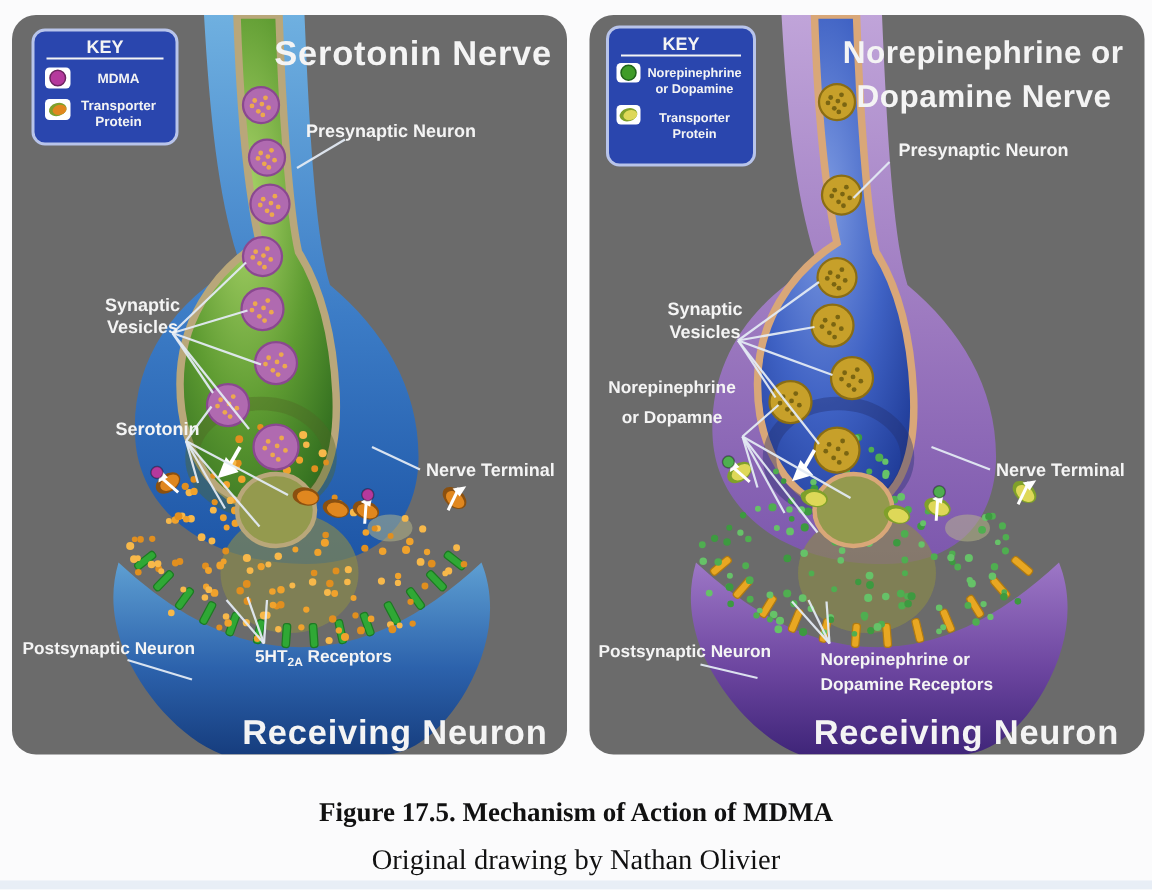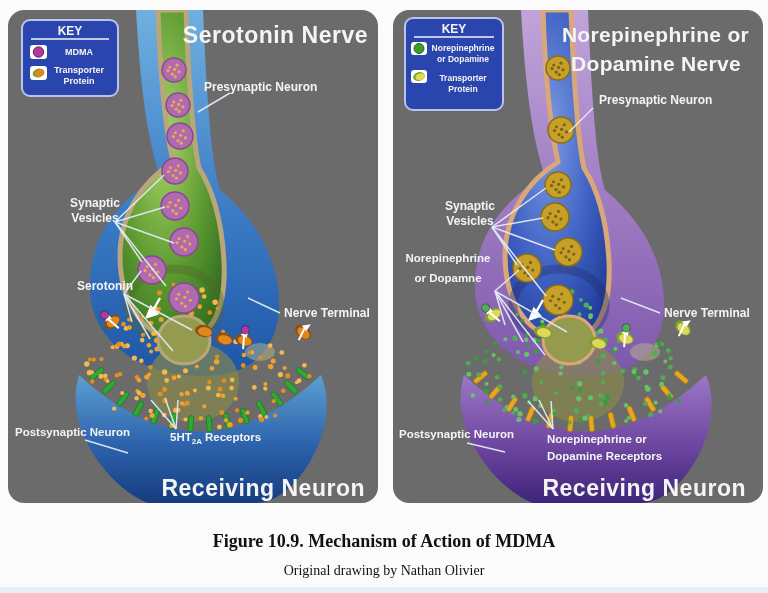--- a/index.html
+++ b/index.html
@@ -16,21 +16,21 @@
   .big{font-size:23px;letter-spacing:.5px;}
   .lbl{font-size:12px;}
   .lbl-s{font-size:11.5px;}
   .keyhead{font-size:12px;}
   .keytxt{font-size:9px;}
   .keytxt-s{font-size:8.5px;}
   .leader{stroke:#e3eaf3;stroke-width:1.5;fill:none;opacity:.95;}
   .caption{position:absolute;left:0;width:768px;text-align:center;color:#111;
            font-family:"Liberation Serif",serif;}
   #cap-title{top:531px;font-weight:700;font-size:18px;}
-  #cap-credit{top:563px;font-size:14px;}
+  #cap-credit{top:563px;font-size:19px;}
   .bottom-strip{position:absolute;left:0;top:587px;width:768px;height:6px;background:#e8eef6;}
 </style>
 </head>
 <body>
 
 <div class="panel" id="panel-left">
 <svg id="svg-left" width="370" height="493" viewBox="0 0 370 493">
   <defs>
     <linearGradient id="gCloudL" x1="0" y1="0" x2="0" y2="1">
       <stop offset="0" stop-color="#6fb0e0"></stop>
@@ -702,15 +702,15 @@
     <g transform="rotate(-15 26 66.5)">
       <ellipse cx="26" cy="66.5" rx="6" ry="4.3" fill="#7fa02a"></ellipse>
       <ellipse cx="27.1" cy="67" rx="4.7" ry="3.3" fill="#ded858"></ellipse>
     </g>
     <text class="keytxt-s" x="70" y="71" text-anchor="middle">Transporter</text>
     <text class="keytxt-s" x="70" y="82" text-anchor="middle">Protein</text>
   </g>
 </svg>
 </div>
 
-<div class="caption" id="cap-title">Figure 10.9. Mechanism of Action of MDMA</div>
+<div class="caption" id="cap-title">Figure 17.5. Mechanism of Action of MDMA</div>
 <div class="caption" id="cap-credit">Original drawing by Nathan Olivier</div>
 <div class="bottom-strip"></div>
 
 </body></html>

